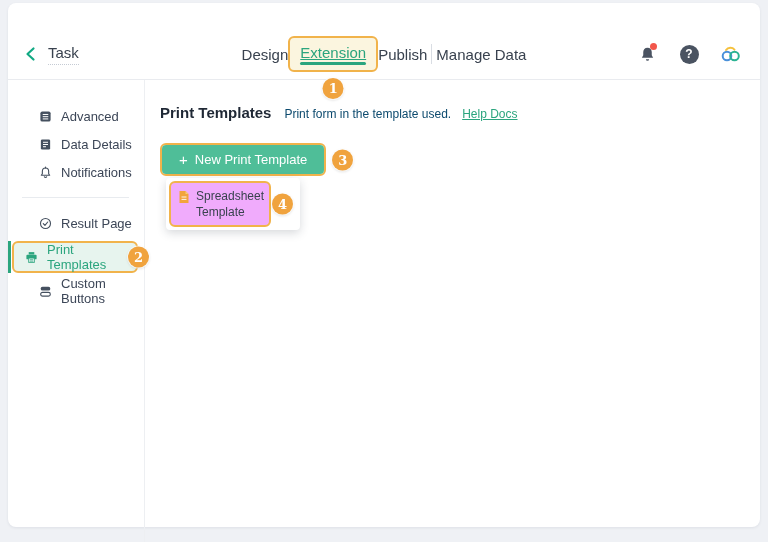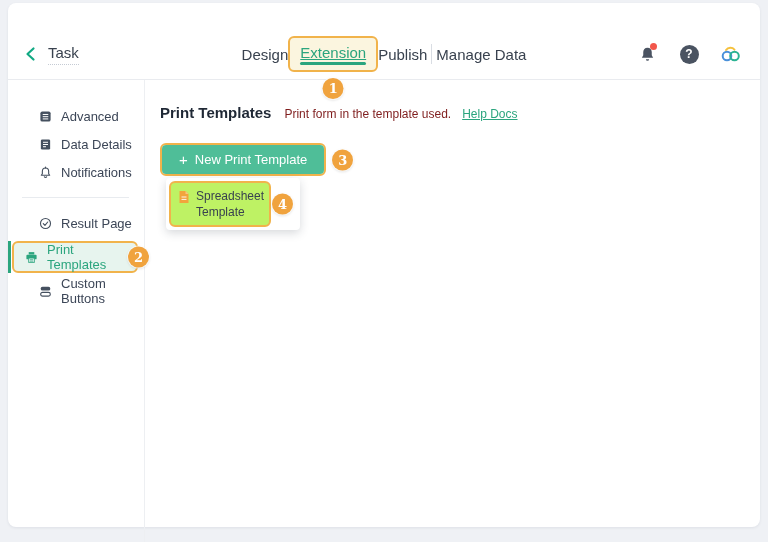--- a/index.html
+++ b/index.html
@@ -82,40 +82,40 @@
   }
   .side-item.active::before {
     content:""; position:absolute; left:-6px; top:-2px; bottom:-2px;
     width:3px; background:#2BA57E;
   }
   .badge-side { position:absolute; right:-13px; top:50%; transform:translateY(-50%); }
   
   .main { flex:1; padding:24px 20px 0 15px; position:relative; }
   .heading-row { display:flex; align-items:baseline; }
   .page-title { font-size:15px; font-weight:bold; color:#1F2835; }
-  .page-subtitle { font-size:12px; color:#7f1d1d; margin-left:13px; }
+  .page-subtitle { font-size:12px; color:#0c4a6e; margin-left:13px; }
   .help-link { font-size:12px; color:#2BA57E; text-decoration:underline; margin-left:11px; cursor:pointer; }
   .btn-area { margin-top:22px; position:relative; width:fit-content; }
   .btn-annot { border:2px solid #F1B34B; border-radius:6px; display:inline-block; padding:0; }
   .new-btn {
     background:#4FBE98; color:#fff; border:none; border-radius:4px;
     padding:7px 17px; font-size:13px; font-family:inherit;
     display:flex; align-items:center; gap:7px; cursor:pointer;
   }
   .new-btn .plus { font-size:15px; line-height:1; }
   .badge-btn { position:absolute; right:-27px; top:50%; transform:translateY(-50%); }
   .dropdown {
     position:absolute; top:calc(100% + 2px); left:6px; width:134px;
     background:#fff; border-radius:4px; padding:3px;
     box-shadow:0 3px 10px rgba(31,45,61,0.18);
     z-index:5;
   }
   .menu-item {
     width:102px; border:2px solid #F1B34B; border-radius:6px;
-    background:#bef264; padding:5px 6px 5px 7px;
+    background:#f0abfc; padding:5px 6px 5px 7px;
     display:flex; gap:6px; align-items:flex-start; cursor:pointer;
   }
   .menu-item .label { font-size:12px; color:#39424F; line-height:1.35; }
   .menu-item .ic { margin-top:2px; flex-shrink:0; display:flex; }
   .badge-menu { position:absolute; right:7px; top:50%; transform:translateY(-50%); }
 </style>
 </head>
 <body>
 
 <div class="card">

